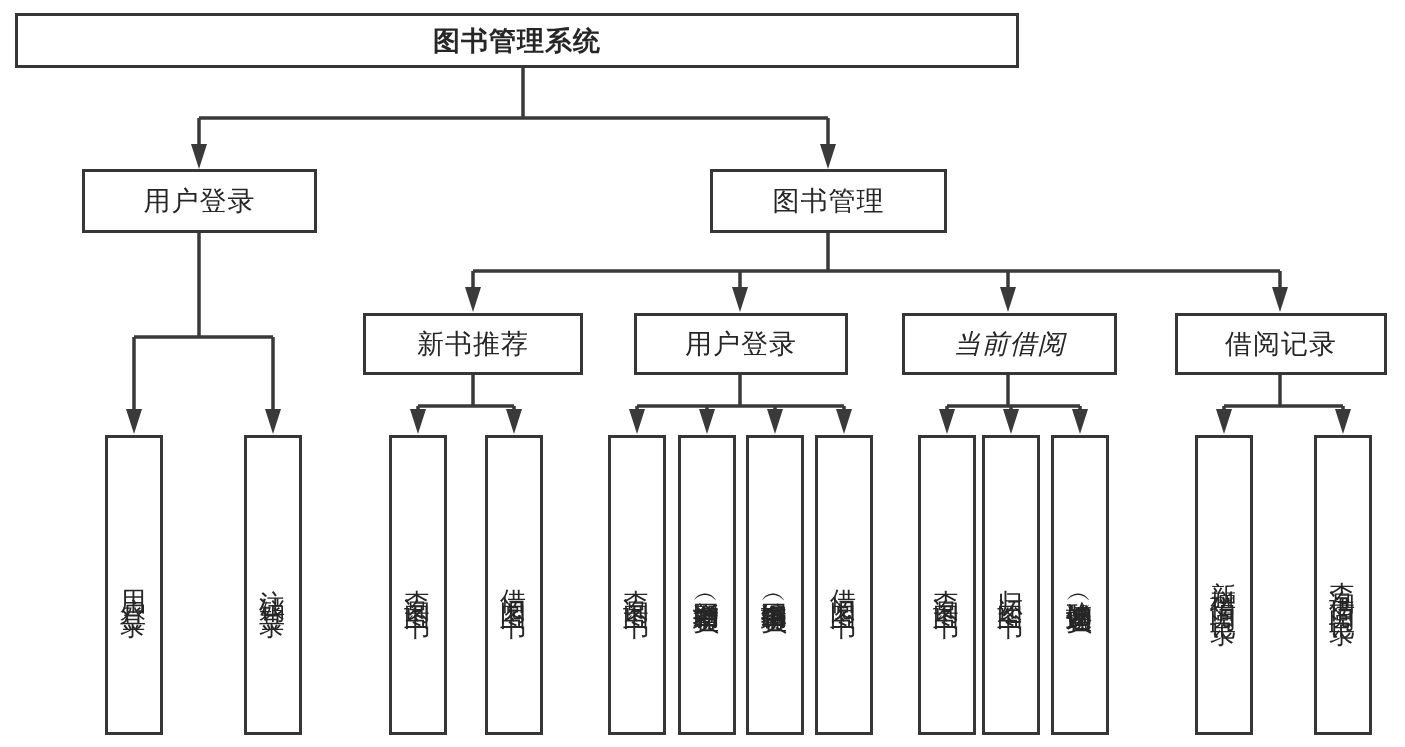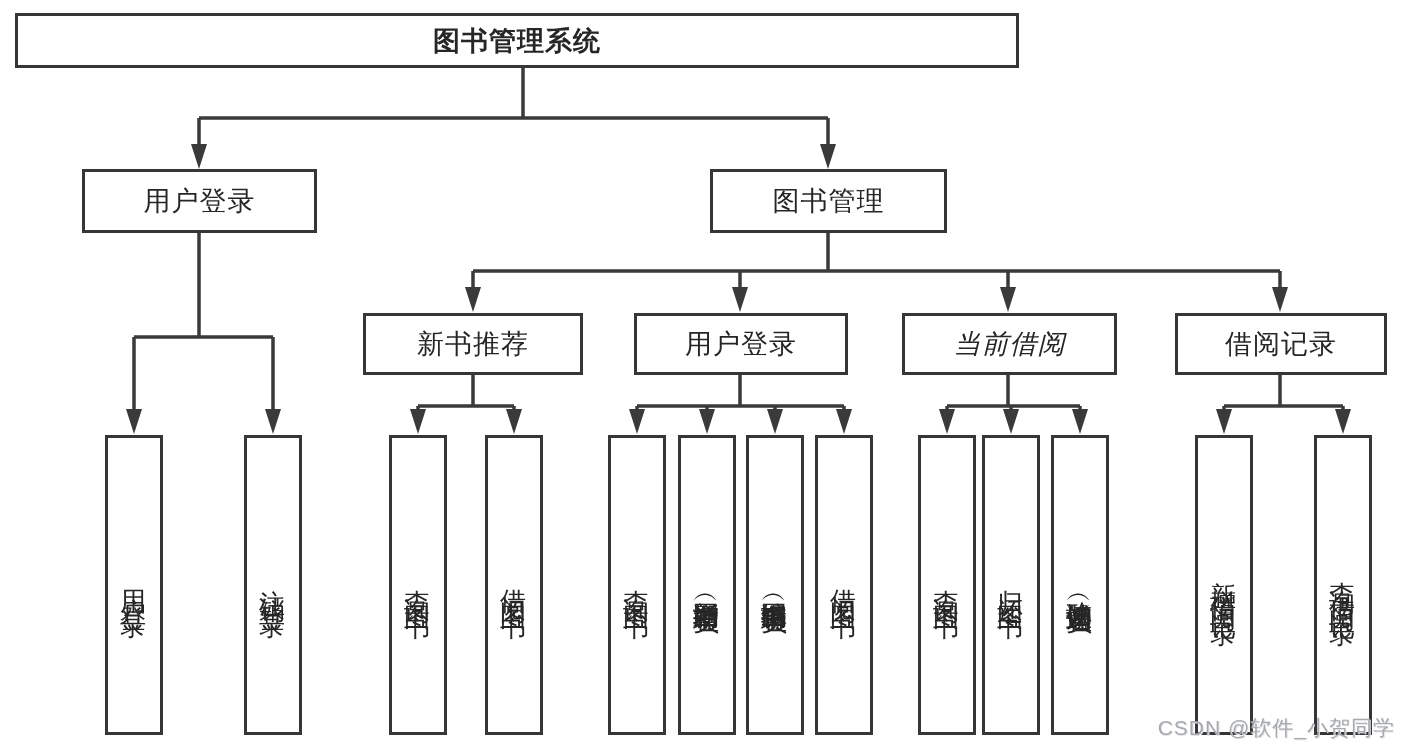--- a/index.html
+++ b/index.html
@@ -167,15 +167,14 @@
     <span class="vtext tight">确认归还（管理员）</span>
   </div>
 
   <div class="box leaf lf-e1">
     <span class="vtext">新增借阅记录</span>
   </div>
   <div class="box leaf lf-e2">
     <span class="vtext">查询借阅记录</span>
   </div>
 
-  <div class="watermark">CSDN @软件_小贺同学</div>
 
 </div>
 
 </body></html>

